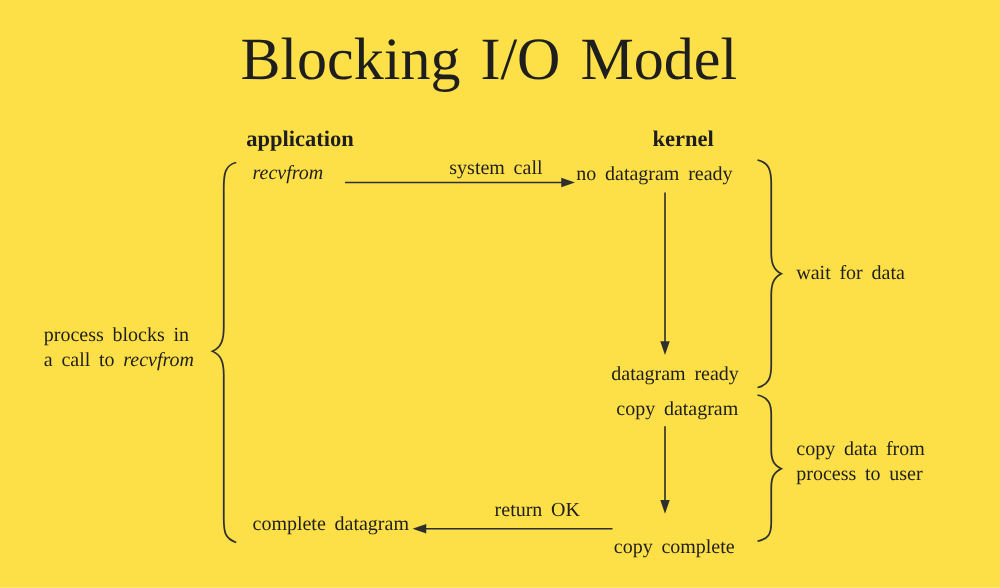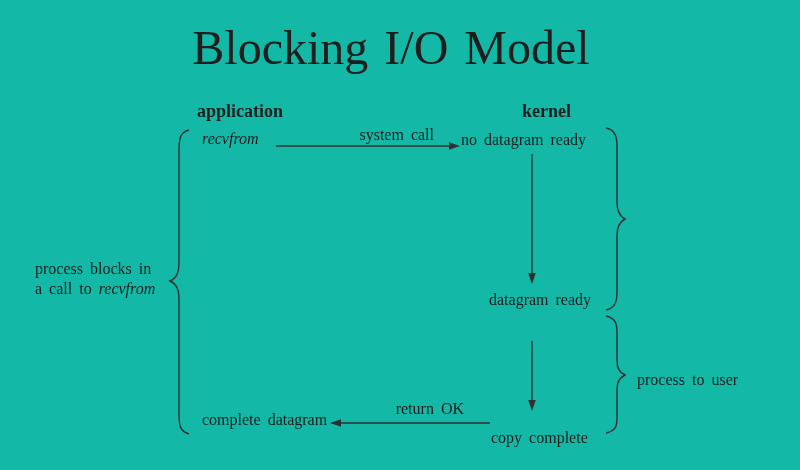--- a/index.html
+++ b/index.html
@@ -26,21 +26,21 @@
   .italic{font-style:italic;}
   .edge-label{text-align:right;}
   .two-line{line-height:20px;}
   svg.overlay{position:absolute;top:0;left:0;}
   .stroke{stroke:#2f2f2f;fill:none;}
   .mark{fill:#2f2f2f;stroke:none;}
 </style>
 </head>
 <body>
 
-<div class="canvas" style="background: #14b8a6; color: rgb(30, 30, 30);">
+<div class="canvas" style="background: #fde047; color: rgb(30, 30, 30);">
 
   <svg class="overlay" width="800" height="470" viewBox="0 0 800 470">
 
     <g>
       <line class="stroke" x1="276" y1="146" x2="450" y2="146" stroke-width="1.3" stroke="#2f2f2f"></line>
       <polygon class="mark" points="460,146 449,142.2 449,149.8" fill="#2f2f2f"></polygon>
     </g>
 
     <g>
       <line class="stroke" x1="532" y1="154" x2="532" y2="275" stroke-width="1.3" stroke="#2f2f2f"></line>
@@ -67,28 +67,30 @@
   <h1 class="t title">Blocking I/O Model</h1>
 
   <div class="t colhead app">application</div>
   <div class="t colhead ker">kernel</div>
 
   <div class="t italic" style="left:202px;top:130px;">recvfrom</div>
   <div class="t" style="left:202px;top:411px;">complete datagram</div>
 
   <div class="t" style="left:461px;top:131px;">no datagram ready</div>
   <div class="t" style="left:489px;top:291px;font-family:Liberation Serif, serif;">datagram ready</div>
+  <div class="t" style="left:493px;top:319px;">copy datagram</div>
   <div class="t" style="left:491px;top:429px;">copy complete</div>
 
   <div class="t edge-label" style="left:330px;top:126px;width:104px;">system call</div>
   <div class="t edge-label" style="left:352px;top:400px;width:112px;">return OK</div>
 
+  <div class="t" style="left:637px;top:210px;">wait for data</div>
 
   <div class="t two-line" style="left:637px;top:350px;">
-    <br>
+    <span>copy data from</span><br>
     <span>process to user</span>
   </div>
 
   <div class="t two-line" style="left:35px;top:259px;line-height:19.5px;">
     <span>process blocks in</span><br>
     <span>a call to </span><span class="italic">recvfrom</span>
   </div>
 
 </div>
 

